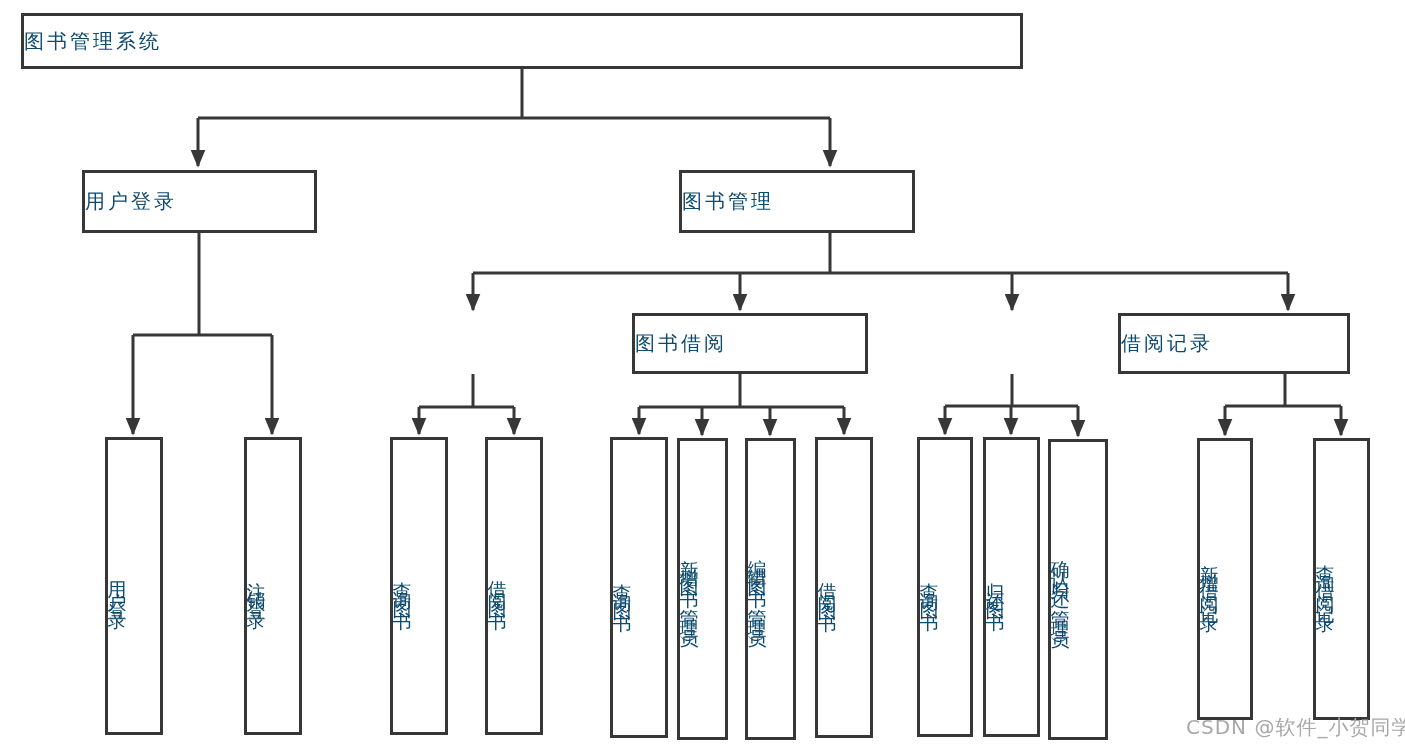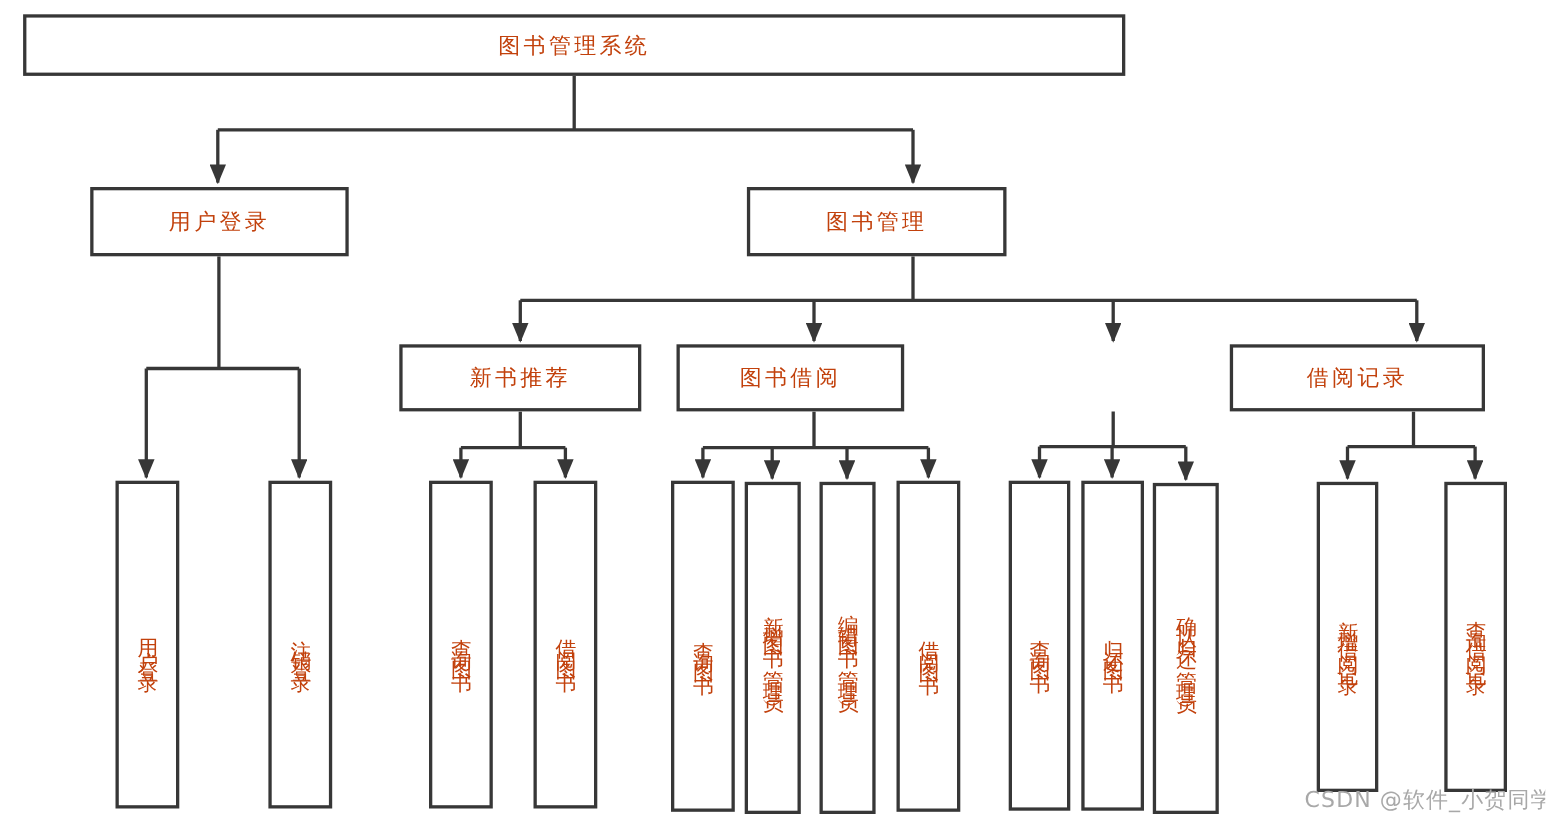--- a/index.html
+++ b/index.html
@@ -9,22 +9,22 @@
     background:#ffffff;
     font-family:"DejaVu Sans","Liberation Sans",sans-serif;
     overflow:hidden;
   }
   .wires { position:absolute; left:0; top:0; z-index:0; }
   .node {
     position:absolute;
     box-sizing:border-box;
     border:3px solid #373737;
     background:#ffffff;
-    display:flex; align-items:center; justify-content:center;
-    color:#c2410c;
+    display:flex; align-items:center; 
+    color:#0c4a6e;
     z-index:1;
   }
   .node.h span {
     font-size:20px;
     letter-spacing:3px;
     white-space:nowrap;
   }
   .node.v span {
     writing-mode:vertical-rl;
     text-orientation:mixed;
@@ -106,24 +106,21 @@
     <span>图书管理系统</span>
   </div>
 
   <div class="node h" style="left:82px;top:170px;width:235px;height:63px">
     <span>用户登录</span>
   </div>
   <div class="node h" style="left:679px;top:170px;width:236px;height:63px">
     <span>图书管理</span>
   </div>
 
-  <div class="node h" style="left:363px;top:313px;width:220px;height:61px">
-    <span>新书推荐</span>
-  </div>
-  <div class="node h" style="left:615px;top:313px;width:207px;height:61px">
+  <div class="node h" style="left:632px;top:313px;width:236px;height:61px">
     <span>图书借阅</span>
   </div>
   <div class="node h" style="left:1118px;top:313px;width:232px;height:61px">
     <span>借阅记录</span>
   </div>
 
   <div class="node v" style="left:105px;top:437px;width:58px;height:298px">
     <span>用户登录</span>
   </div>
   <div class="node v" style="left:244px;top:437px;width:58px;height:298px">

